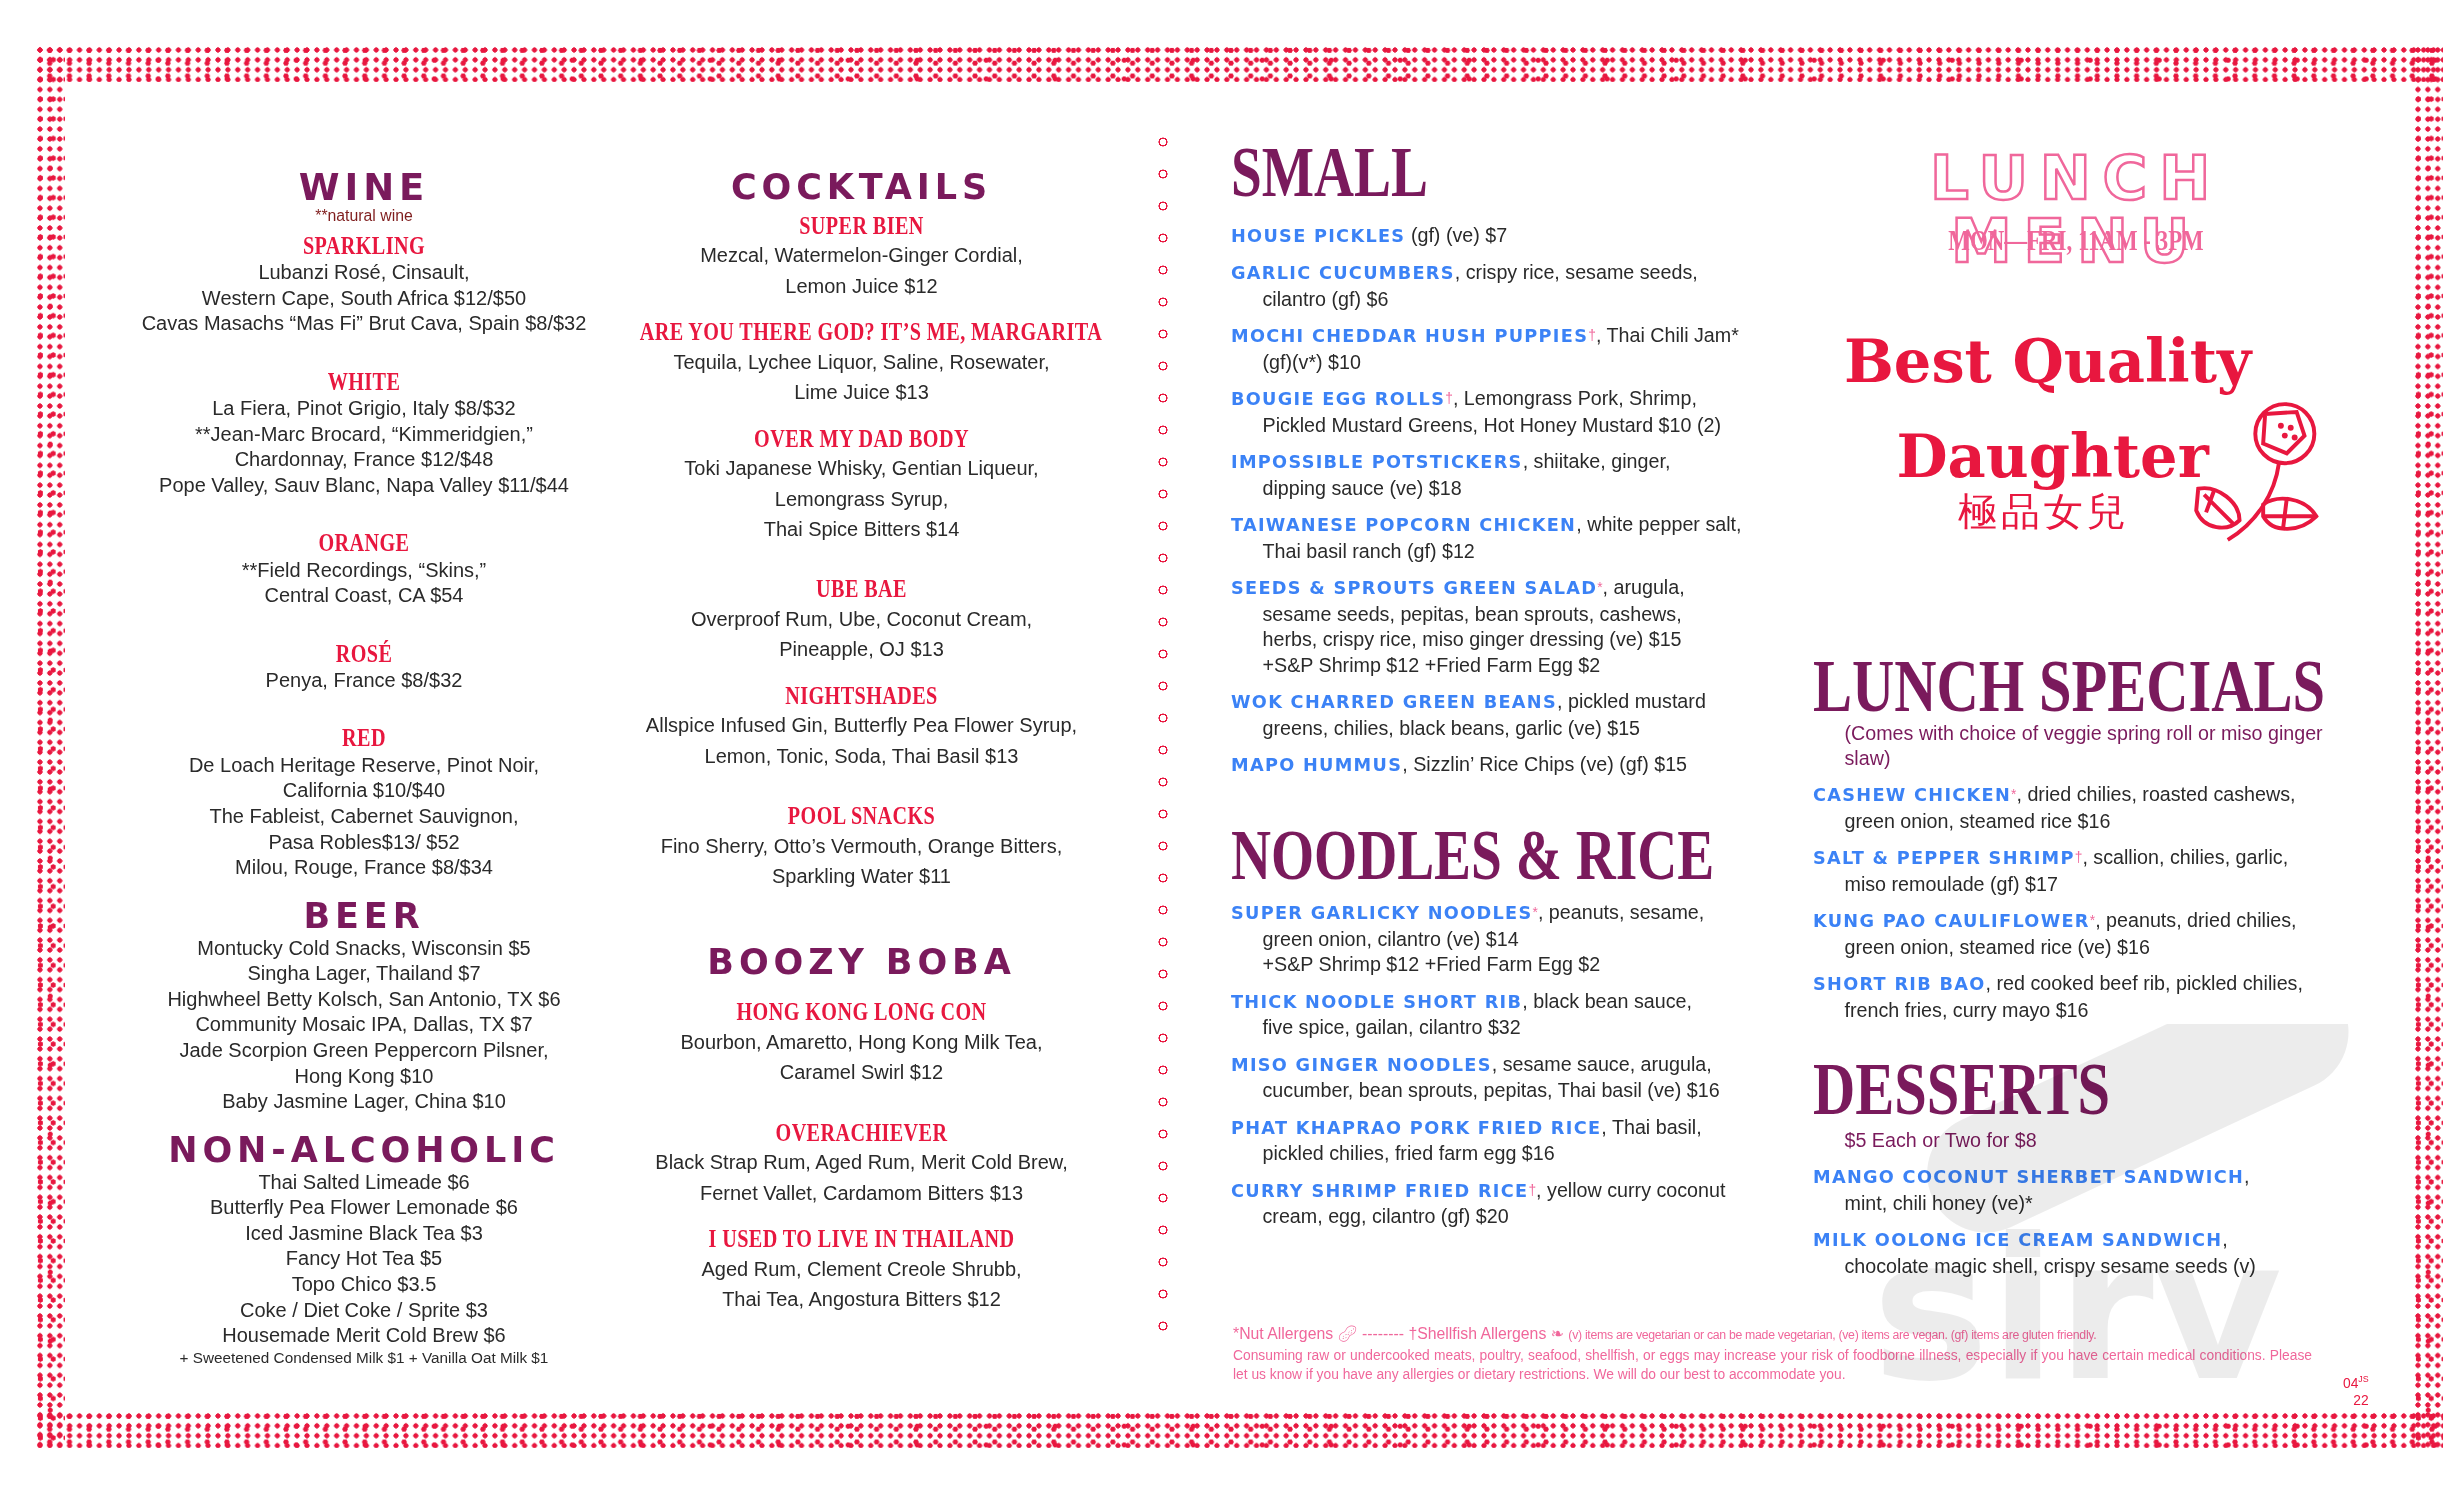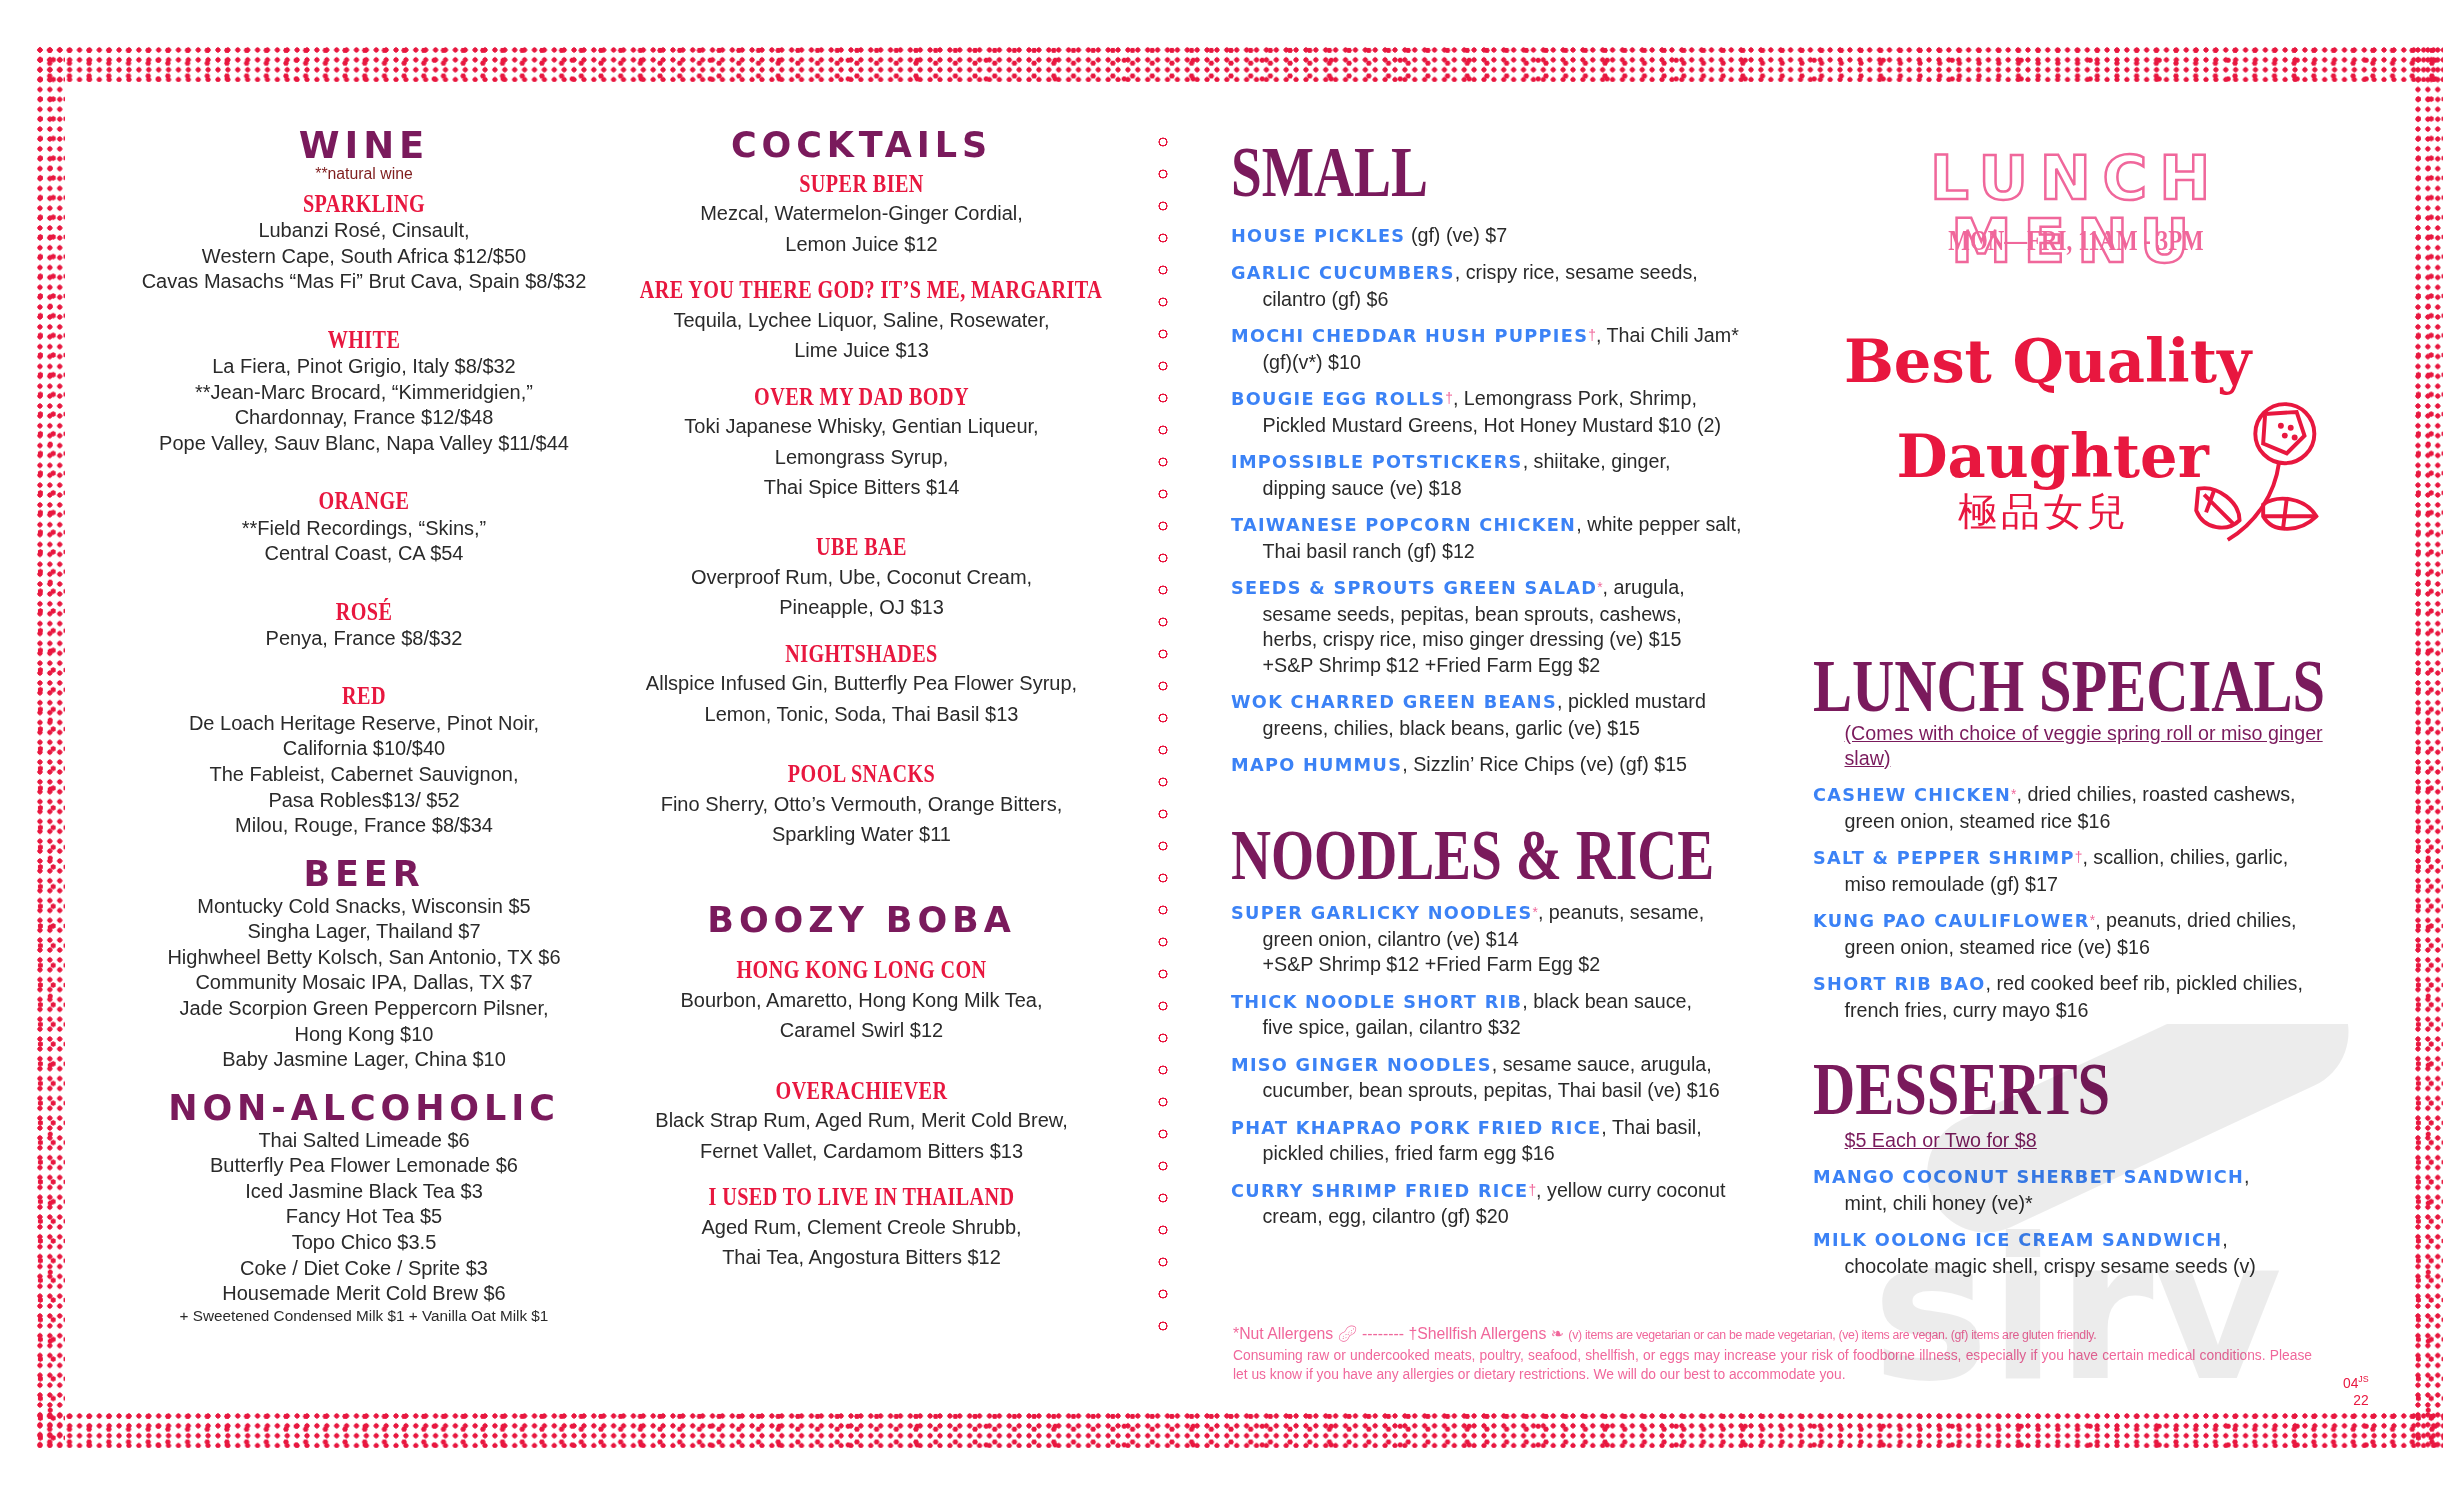--- a/index.html
+++ b/index.html
@@ -28,21 +28,21 @@
   }
   .band.left { left:0; }
   .band.right { right:0; }
   .inner { position:absolute; left:29.6px; right:29.6px; top:37px; bottom:37px; background:#fff; }
 
   
   .divider { position:absolute; left:1155px; top:126px; width:15.8px; height:1212px;
     background-image: radial-gradient(circle, transparent 3px, #e8173f 3.2px, #e8173f 4.3px, transparent 4.7px);
     background-size:15.8px 32px; background-repeat:repeat-y; }
 
-  .col { position:absolute; text-align:center; }
+  .col { position:absolute; text-align:center;margin-top:42px; }
   .col-wine { left:108px; width:512px; top:126px; }
   .col-cocktails { left:630px; width:463px; top:126px; }
 
   .h-block { font-family:"DejaVu Sans", sans-serif; font-weight:bold; color:#7a1a5c; letter-spacing:4.9px; }
   .h-wine { font-size:37px; line-height:39px; }
   .h-big { font-size:35px; line-height:39px; }
   .note-pink { color:#7f1d1d; font-size:15.8px; line-height:17.7px; }
   .sub-red { font-family:"Liberation Serif", serif; font-weight:bold; color:#e8173f; font-size:24.6px; line-height:29.6px; transform:scaleX(0.82); letter-spacing:0.5px; }
   .line { font-size:20px; line-height:25.6px; color:#2a2a2a; }
   .line.small { font-size:15.3px; line-height:17.7px; }
@@ -73,21 +73,21 @@
     color:#fff; -webkit-text-stroke:2.5px #f0679b; line-height:63px; }
   .lunch-hours { position:absolute; left:1815px; top:225px; width:522px; text-align:center;
     font-family:"Liberation Serif", serif; font-weight:bold; color:#f0679b; font-size:28.6px; transform:scaleX(0.8); }
   .brand { position:absolute; left:1844px; top:330px; color:#e8173f; font-family:"DejaVu Serif", serif; font-weight:bold; font-size:59px; line-height:63px; text-align:center; }
   .brand .l2 { display:block; margin-left:9.9px;margin-top:32px; }
   .brand-cn { position:absolute; left:1958px; top:485px; color:#e8173f; font-size:39px; letter-spacing:3.9px; font-family:"DejaVu Sans", sans-serif; }
   .rose { position:absolute; left:2149px; top:394px; }
 
   .col-right { position:absolute; left:1813px; top:650px; width:552px; }
   .h-specials { font-size:75px; line-height:71px; }
-  .note-purple { color:#7a1a5c; font-size:19.7px; line-height:24.6px; padding-left:31.5px; margin-bottom:11.8px;text-decoration:underline; }
+  .note-purple { color:#7a1a5c; font-size:19.7px; line-height:24.6px; padding-left:31.5px; margin-bottom:11.8px; }
   .h-desserts { font-size:75px; line-height:71px; margin-top:29.6px; }
 
   .watermark { position:absolute; left:1852px; top:1024px; width:552px; height:374px; pointer-events:none; opacity:0.07; }
 </style>
 </head>
 <body>
 
 <div class="frame">
   <div class="band top"></div>
   <div class="band bottom"></div>

